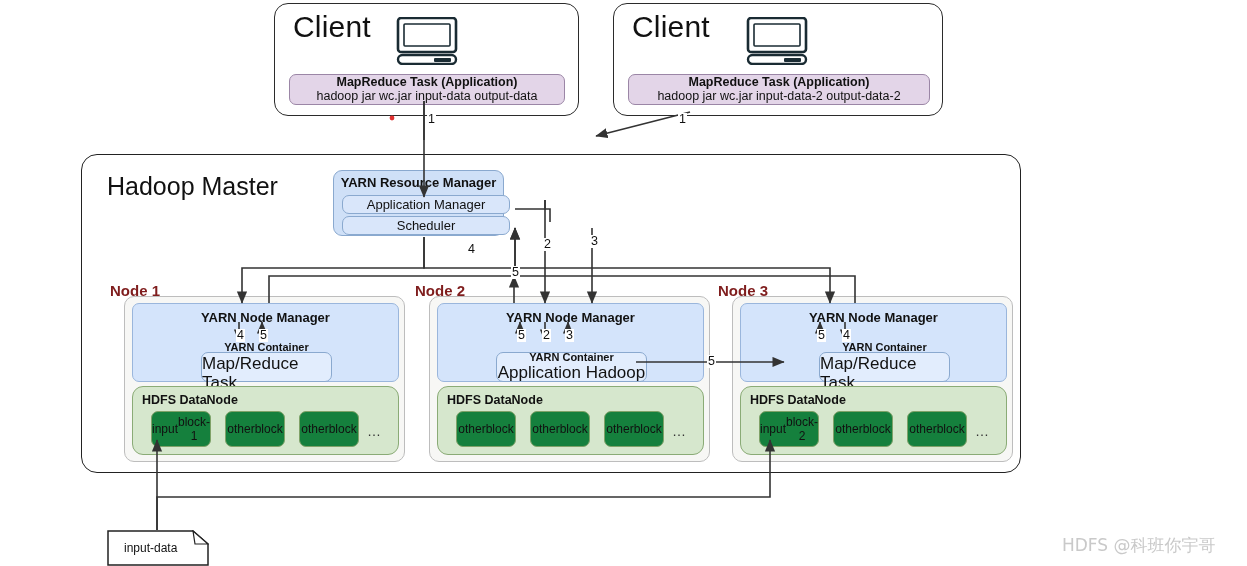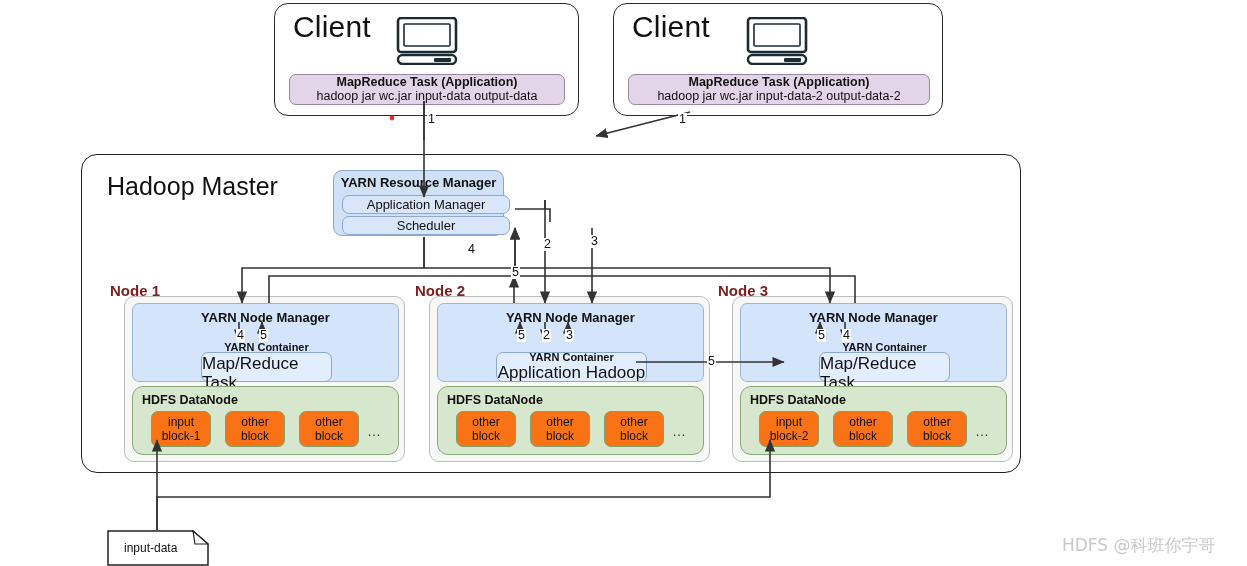--- a/index.html
+++ b/index.html
@@ -37,22 +37,22 @@
 
   .nm-box{background:#d4e4fb;border:1.2px solid #9ab6dc;border-radius:7px;}
   .nm-title{font-size:13px;font-weight:bold;text-align:center;color:#111;}
   .container-box{background:#e2edfd;border:1.2px solid #8aa9cf;border-radius:7px;
         display:flex;flex-direction:column;align-items:center;justify-content:center;}
   .container-t1{font-size:11px;font-weight:bold;color:#111;line-height:1.1;}
   .container-t2{font-size:17px;font-weight:400;color:#111;line-height:1.15;}
 
   .dn-box{background:#d6e7cd;border:1.2px solid #8aab76;border-radius:11px;}
   .dn-title{font-size:12.5px;font-weight:bold;color:#111;}
-  .blk{background:#f97316;border:1.2px solid #7fa268;border-radius:7px;
-       display:flex;flex-direction:column;align-items:center;justify-content:center;
+  .blk{background:#15803d;border:1.2px solid #7fa268;border-radius:7px;
+       display:flex;align-items:center;justify-content:center;
        font-size:12px;color:#111;line-height:1.18;text-align:center;}
   .ellip{font-size:14px;color:#333;letter-spacing:1px;}
 
   
   .note-label{position:absolute;font-size:12px;color:#111;}
   .num{position:absolute;font-size:12.5px;color:#111;background:#fff;
        padding:0 1px;line-height:1;}
   .watermark{position:absolute;font-size:17px;color:#c9c9c9;white-space:nowrap;
              font-family:"DejaVu Sans",sans-serif;}
   svg.layer{position:absolute;left:0;top:0;width:1247px;height:566px;

